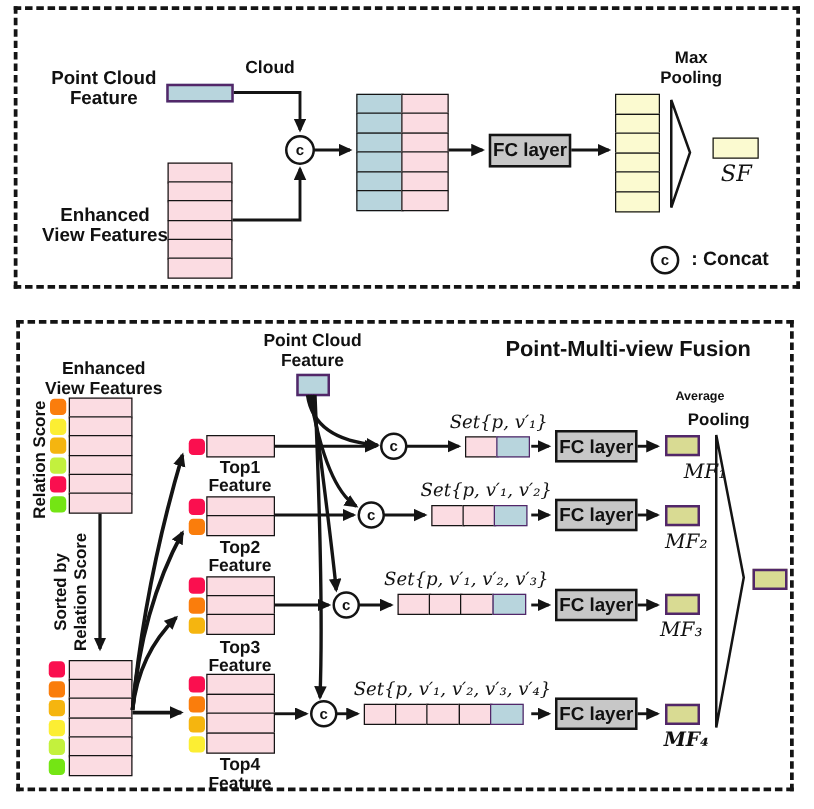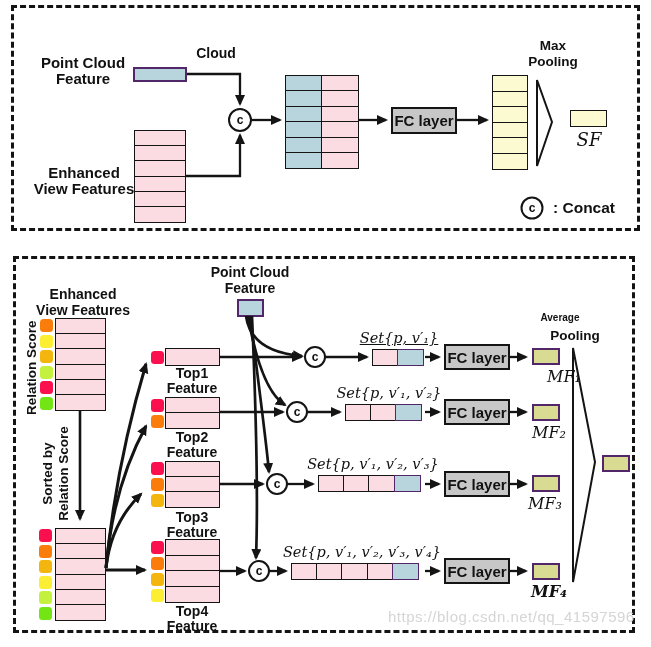--- a/index.html
+++ b/index.html
@@ -141,20 +141,21 @@
       <div class="row" style="background: rgb(251, 250, 208);"></div>
       <div class="row" style="background: rgb(251, 250, 208);"></div>
       <div class="row" style="background: rgb(251, 250, 208);"></div>
     </div>
   <div class="lbl" style="left:513px;top:39px;width:80px;font-size:13.5px;">Max</div>
   <div class="lbl" style="left:513px;top:55px;width:80px;font-size:13.5px;">Pooling</div>
   <div class="sf" style="left:570px;top:110px;width:37px;height:17px;"></div>
   <div class="math" style="left:570px;top:129px;width:38px;font-size:18px;">SF</div>
   <div class="lbl" style="left:549px;top:200px;width:70px;font-size:15.5px;text-align:center;">: Concat</div>
 
+  <div class="lbl" style="left:390px;top:270px;width:225px;font-size:17.5px;">Point-Multi-view Fusion</div>
   <div class="lbl" style="left:13px;top:287px;width:140px;font-size:14px;">Enhanced</div>
   <div class="lbl" style="left:13px;top:303px;width:140px;font-size:14px;">View Features</div>
   <div class="vtext" style="left:-28px;top:360px;width:120px;font-size:13.5px;">Relation Score</div>
   <div class="sqcol" style="left:39px;top:318px;width:14px;height:93px;">
       <div class="sq" style="background: rgb(250, 125, 12);"></div>
       <div class="sq" style="background: rgb(252, 238, 51);"></div>
       <div class="sq" style="background: rgb(245, 181, 15);"></div>
       <div class="sq" style="background: rgb(195, 241, 61);"></div>
       <div class="sq" style="background: rgb(250, 15, 79);"></div>
       <div class="sq" style="background: rgb(116, 229, 20);"></div>
@@ -233,21 +234,21 @@
     </div>
   <div class="stack" style="left:165px;top:539px;width:55px;height:64px;">
       <div class="row" style="background: rgb(251, 220, 226);"></div>
       <div class="row" style="background: rgb(251, 220, 226);"></div>
       <div class="row" style="background: rgb(251, 220, 226);"></div>
       <div class="row" style="background: rgb(251, 220, 226);"></div>
     </div>
   <div class="lbl" style="left:152px;top:604px;width:80px;font-size:14px;">Top4</div>
   <div class="lbl" style="left:152px;top:619px;width:80px;font-size:14px;">Feature</div>
 
-  <div class="math" style="left:289px;top:330px;width:220px;font-size:14.5px;text-decoration:underline;">Set{p, v′₁}</div>
+  <div class="math" style="left:289px;top:330px;width:220px;font-size:14.5px;">Set{p, v′₁}</div>
   <div class="cells" style="left:372px;top:349px;">
       <div class="cell" style="background: rgb(251, 220, 226);"></div>
       <div class="cell blue" style="background: rgb(184, 213, 221);"></div>
     </div>
   <div class="fc" style="left:444px;top:344px;width:66px;height:26px;">FC layer</div>
   <div class="mf" style="left:532px;top:348px;width:28px;height:17px;"></div>
   <div class="math" style="left:534px;top:367px;width:60px;font-size:16px;">MF₁</div>
 
   <div class="math" style="left:279px;top:385px;width:220px;font-size:14.5px;">Set{p, v′₁, v′₂}</div>
   <div class="cells" style="left:345px;top:404px;">
@@ -279,14 +280,13 @@
       <div class="cell blue" style="background: rgb(184, 213, 221);"></div>
     </div>
   <div class="fc" style="left:444px;top:558px;width:66px;height:26px;">FC layer</div>
   <div class="mf" style="left:532px;top:563px;width:28px;height:17px;"></div>
   <div class="math" style="left:519px;top:582px;width:60px;font-size:16px;font-weight:bold;">MF₄</div>
 
   <div class="lbl" style="left:520px;top:313px;width:80px;font-size:10px;">Average</div>
   <div class="lbl" style="left:535px;top:329px;width:80px;font-size:13.5px;">Pooling</div>
   <div class="mf" style="left:602px;top:455px;width:28px;height:17px;"></div>
 
-  <div class="watermark" style="left:388px;top:608px;">https://blog.csdn.net/qq_41597596</div>
 </div>
 
 </body></html>

